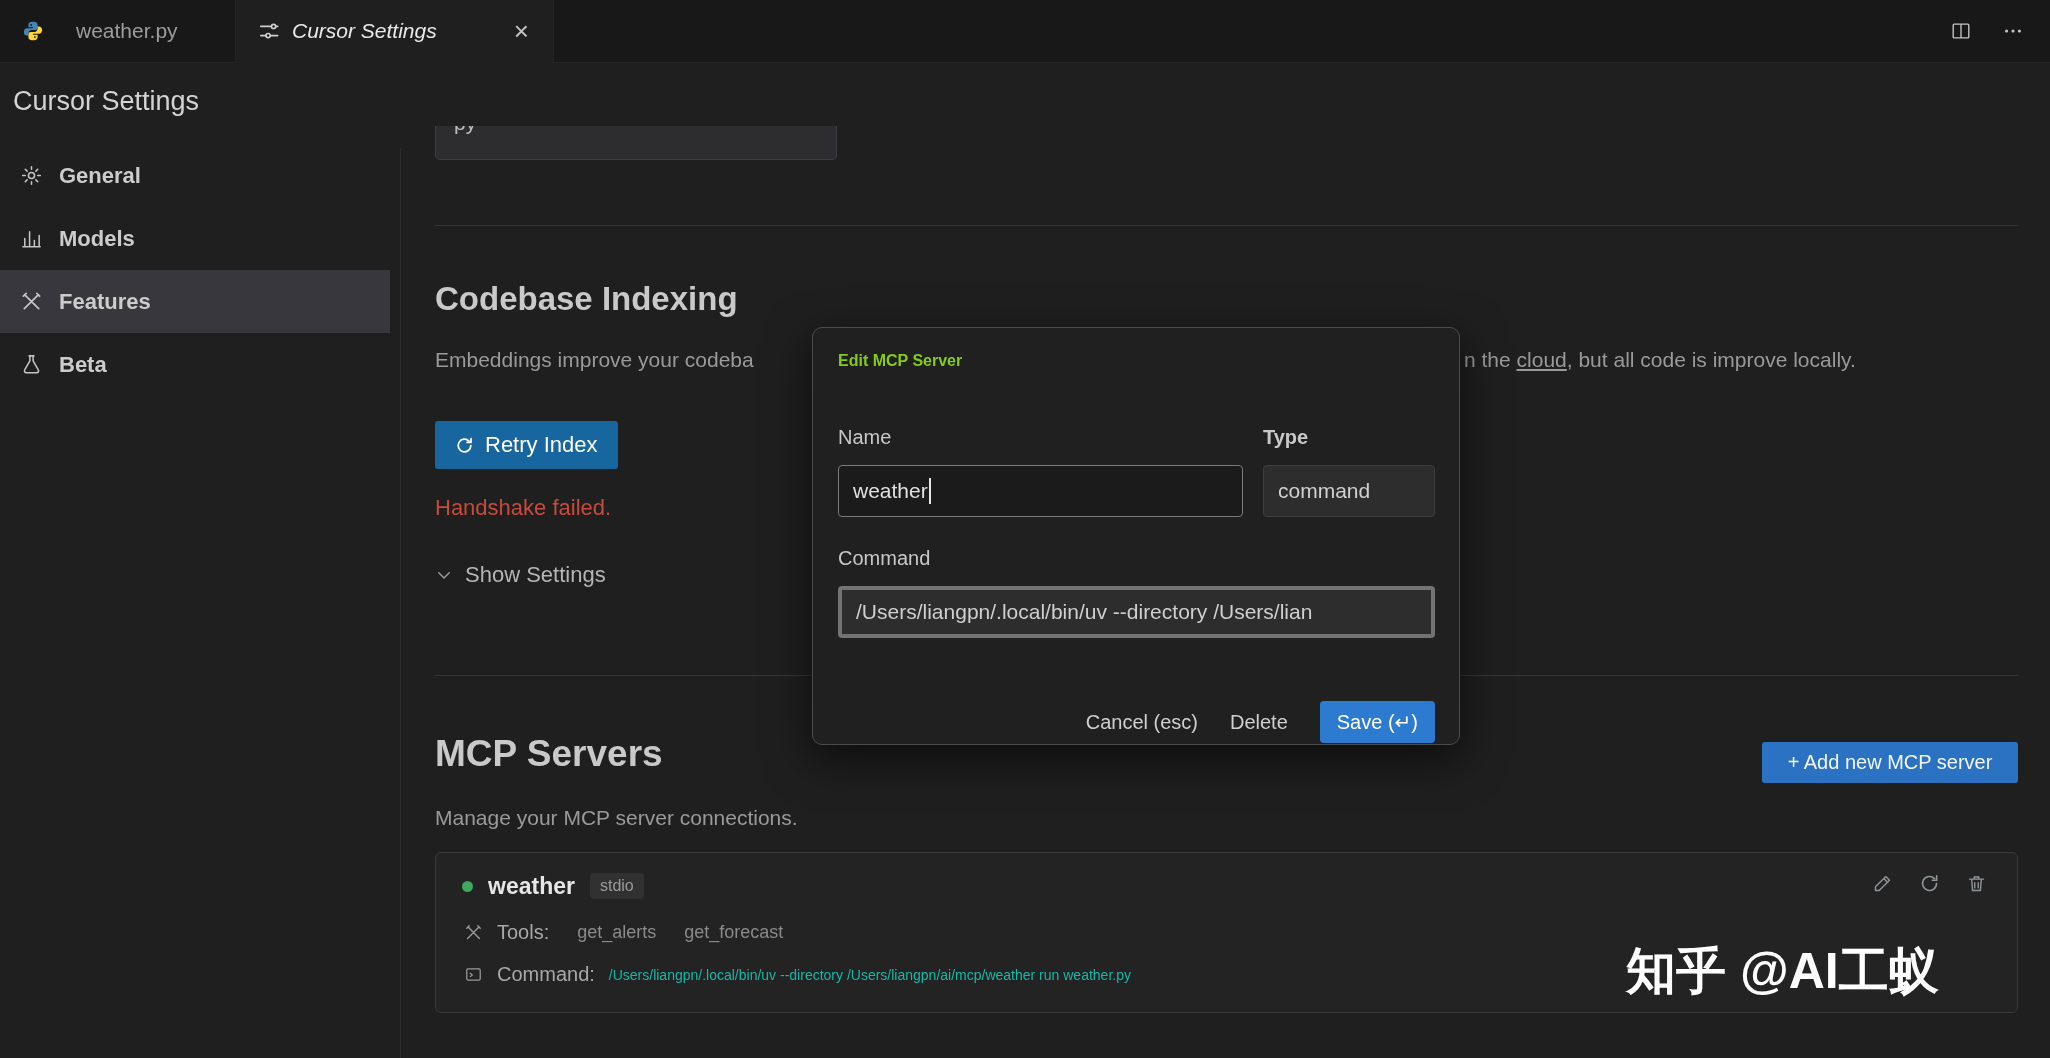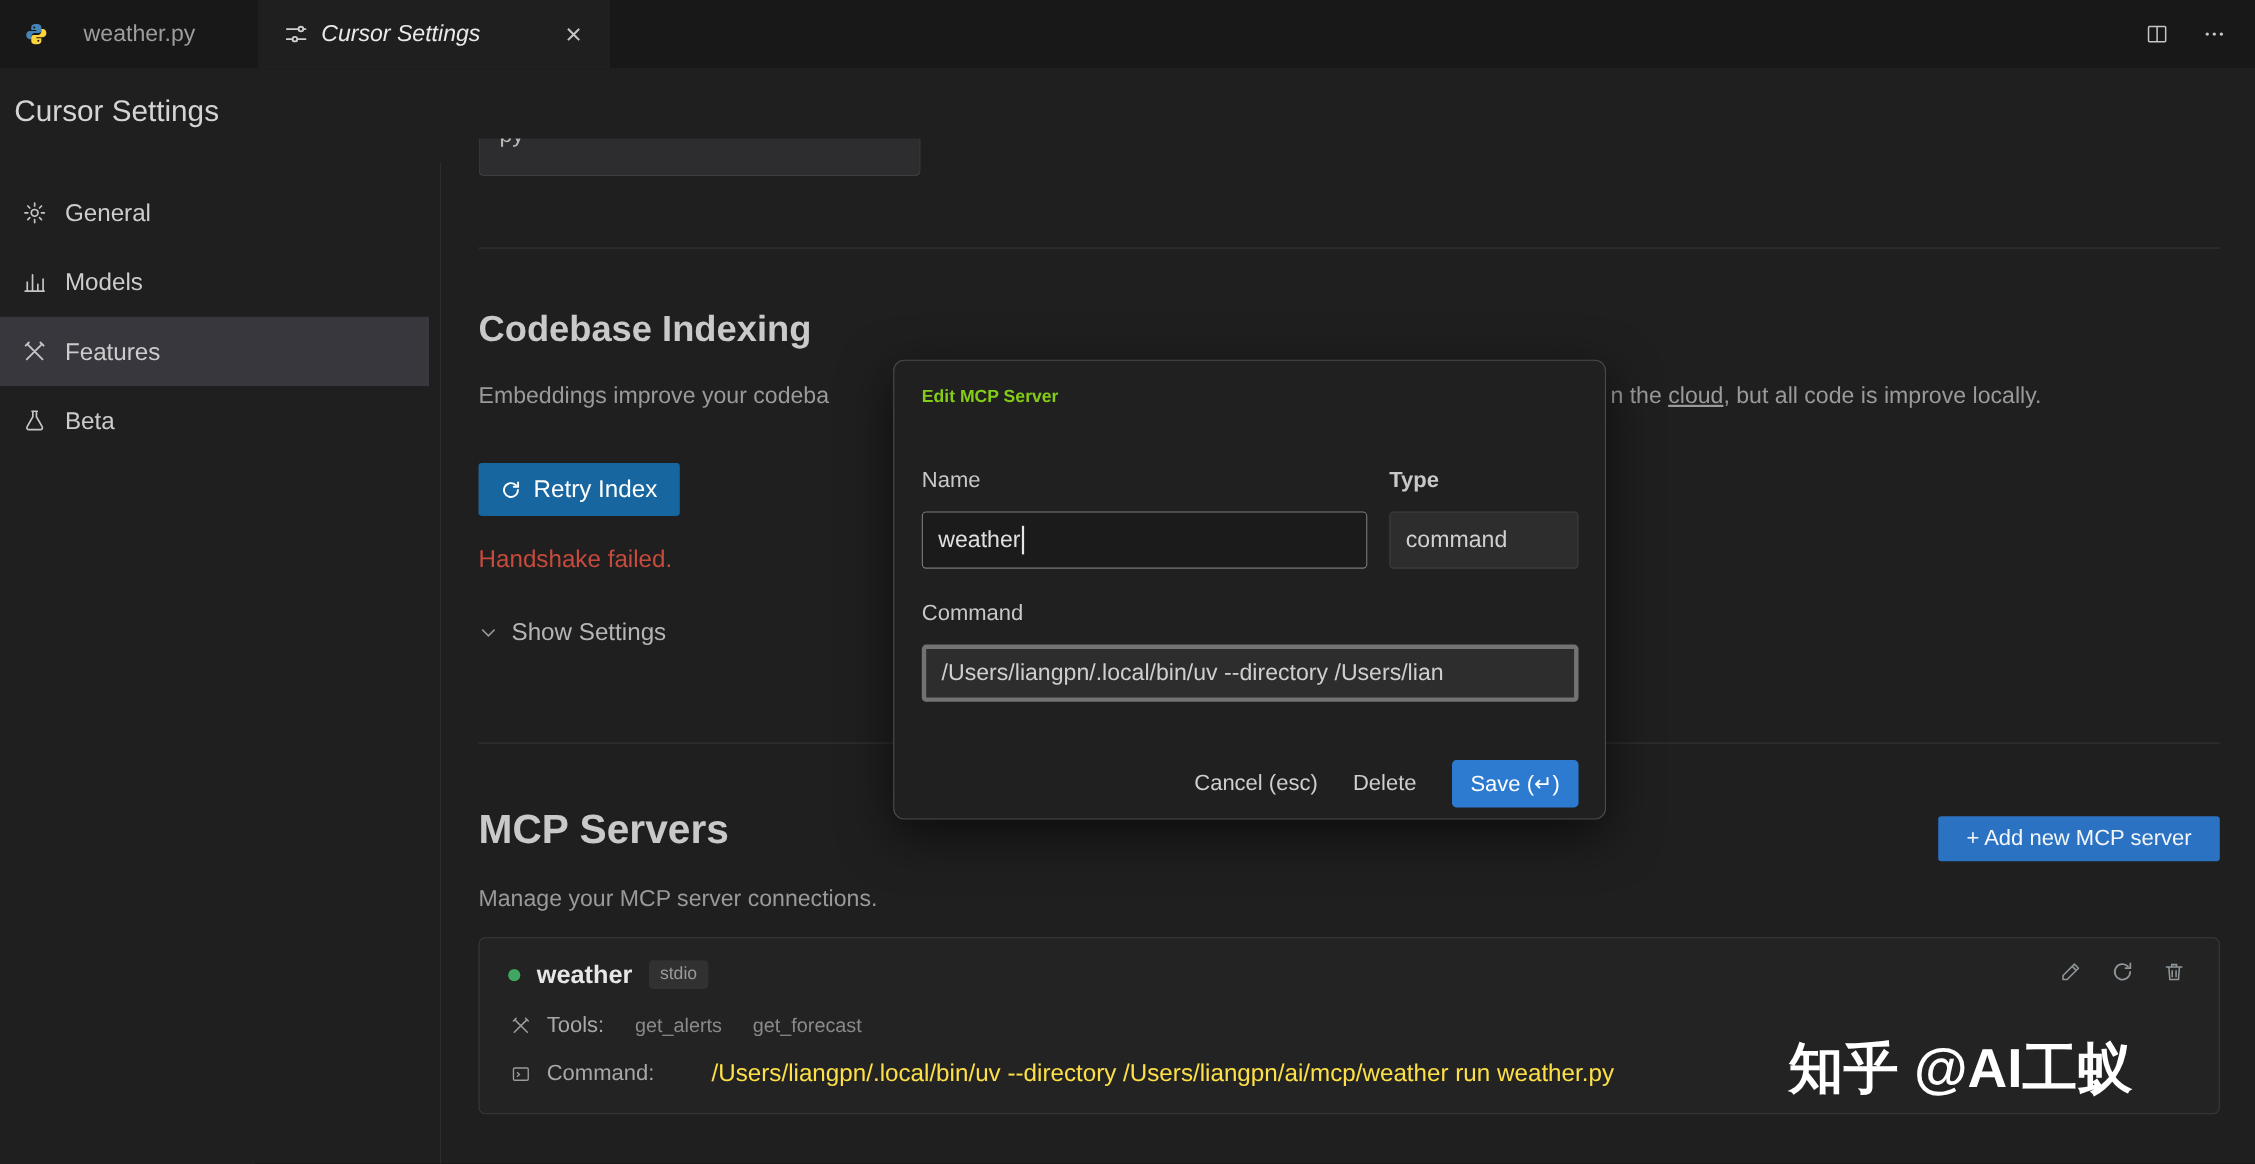--- a/index.html
+++ b/index.html
@@ -18,21 +18,21 @@
   .tab-icon svg { width:22px; height:22px; }
   .tabbar-actions { margin-left:auto; display:flex; align-items:center; gap:30px; padding-right:26px; color:#c5c5c5; }
   .tabbar-actions .tb-icon { display:inline-flex; width:22px; height:22px; cursor:pointer; }
   .tabbar-actions svg { width:22px; height:22px; }
 
   
   .page-title { position:absolute; left:13px; top:86px; font-size:27px; font-weight:500; color:#d4d4d4; }
 
   
   .vline { position:absolute; left:400px; top:148px; bottom:0; width:1px; background:#2e2e2e; }
-  .sidebar { position:absolute; left:0; top:162px; width:399px; }
+  .sidebar { position:absolute; left:0; top:144px; width:399px;font-weight:bold; }
   .side-item { display:flex; align-items:center; gap:16px; height:63px; padding-left:20px; width:390px; color:#cccccc; font-size:22px; cursor:pointer; }
   .side-item.active { background:#37373d; }
   .side-icon { display:inline-flex; width:23px; height:23px; color:#c5c5c5; }
   .side-icon svg { width:23px; height:23px; }
 
   
   .clipped-widget { position:absolute; left:435px; top:126px; width:402px; height:34px; background:#2d2d30; border:1px solid #3e3e42; border-top:none; border-radius:0 0 5px 5px; overflow:hidden; }
   .clipped-widget span { display:block; margin:-15px 0 0 18px; color:#bdbdbd; font-size:21px; }
   .divider { position:absolute; left:435px; width:1583px; height:1px; background:#353535; }
   .divider.d1 { top:225px; } .divider.d2 { top:675px; }
@@ -62,35 +62,35 @@
   .sc-badge { background:#313131; color:#9a9a9a; font-size:16px; padding:4px 10px; border-radius:4px; }
   .sc-actions { position:absolute; right:30px; top:20px; display:flex; gap:26px; color:#8f9699; }
   .sc-actions .a-icon { display:inline-flex; width:21px; height:21px; cursor:pointer; }
   .sc-actions svg { width:21px; height:21px; }
   .sc-row2 { position:absolute; left:28px; top:68px; display:flex; align-items:center; gap:14px; }
   .sc-row2 .t-icon, .sc-row3 .c-icon { display:inline-flex; width:19px; height:19px; color:#9a9a9a; }
   .sc-row2 svg, .sc-row3 svg { width:19px; height:19px; }
   .sc-label { font-size:20px; color:#a8a8a8; }
   .sc-tool { font-size:18px; color:#8a8a8a; margin-left:14px; }
   .sc-row3 { position:absolute; left:28px; top:110px; display:flex; align-items:center; gap:14px; }
-  .sc-cmd { font-size:22px; color:#fde047;margin-left:38px; }
+  .sc-cmd { font-size:14px; color:#14b8a6; }
 
   
   .modal { position:absolute; left:812px; top:327px; width:648px; height:418px; background:#202021; border:1px solid #4b4b4b; border-radius:10px; box-shadow:0 14px 46px rgba(0,0,0,.6); z-index:10; }
   .m-title { position:absolute; left:25px; top:24px; font-size:16px; font-weight:700; color:#84cc16; }
   .m-label { position:absolute; font-size:20px; color:#c8c8c8; }
   .m-label.name { left:25px; top:98px; }
   .m-label.type { left:450px; top:98px;font-weight:bold; }
   .m-label.cmd  { left:25px; top:219px; }
   .m-input { position:absolute; height:52px; border-radius:4px; display:flex; align-items:center; padding:0 14px; font-size:21px; white-space:nowrap; overflow:hidden; cursor:text; }
   .m-input.name { left:25px; top:137px; width:405px; background:#1b1b1c; border:1px solid #7a7a7a; color:#e0e0e0; }
   .m-input.type { left:450px; top:137px; width:172px; background:#2d2d2e; border:1px solid #3e3e3e; color:#d0d0d0; }
   .m-input.cmd  { left:25px; top:258px; width:597px; background:#2d2d2e; border:4px solid #737373; color:#cfcfcf; }
   .caret { display:inline-block; width:2px; height:26px; background:#e6e6e6; margin-left:1px; }
-  .m-buttons { position:absolute; right:24px; top:363px; display:flex; align-items:center; gap:32px;text-align:center; }
+  .m-buttons { position:absolute; right:24px; top:373px; display:flex; align-items:center; gap:32px;text-align:center; }
   .m-txtbtn { font-size:20px; color:#cfcfcf; cursor:pointer; }
   .m-save { background:#2d7ad1; color:#ffffff; font-size:20px; padding:9px 17px; border-radius:4px; cursor:pointer; }
 
   .watermark { position:absolute; left:1626px; top:938px; font-size:50px; font-weight:700; color:#ffffff; font-family:sans-serif; white-space:nowrap; }
 </style>
 </head>
 <body>
 
 <div class="screen">
 

